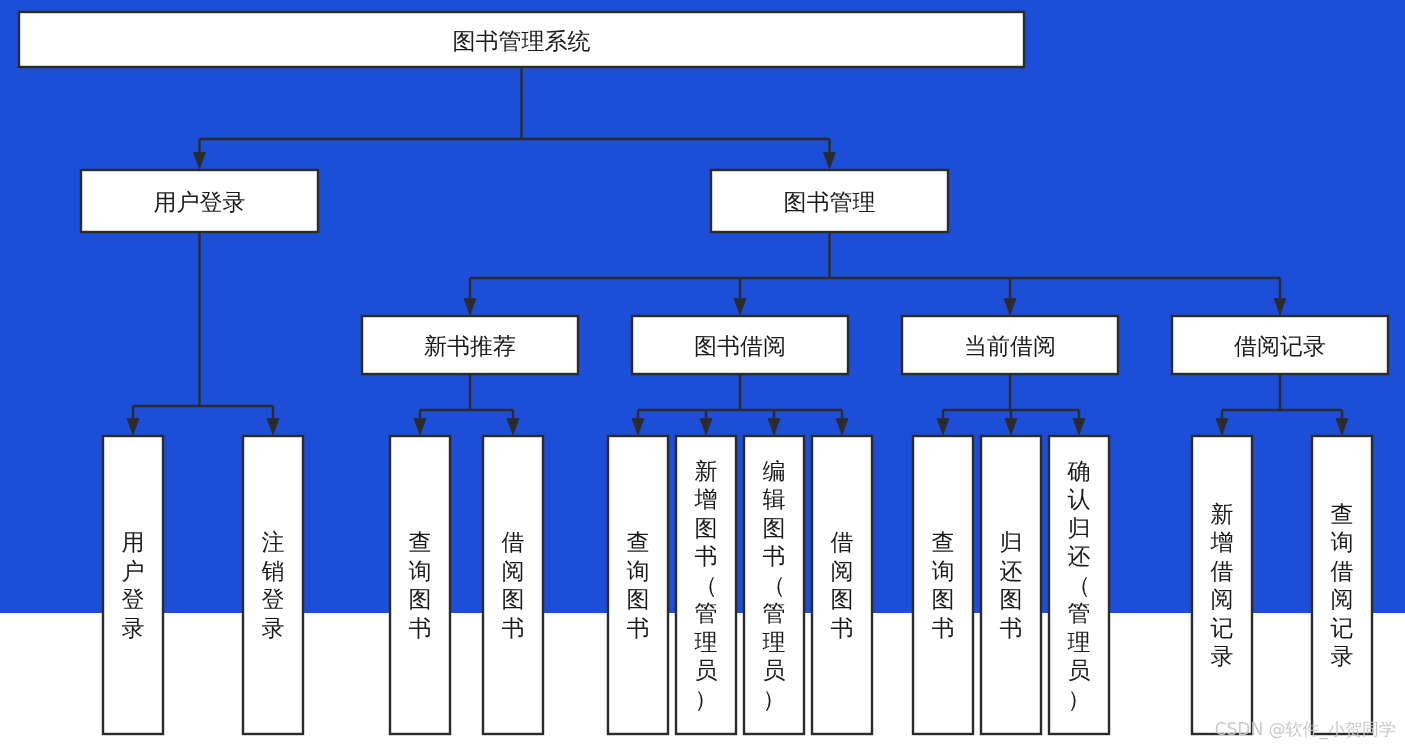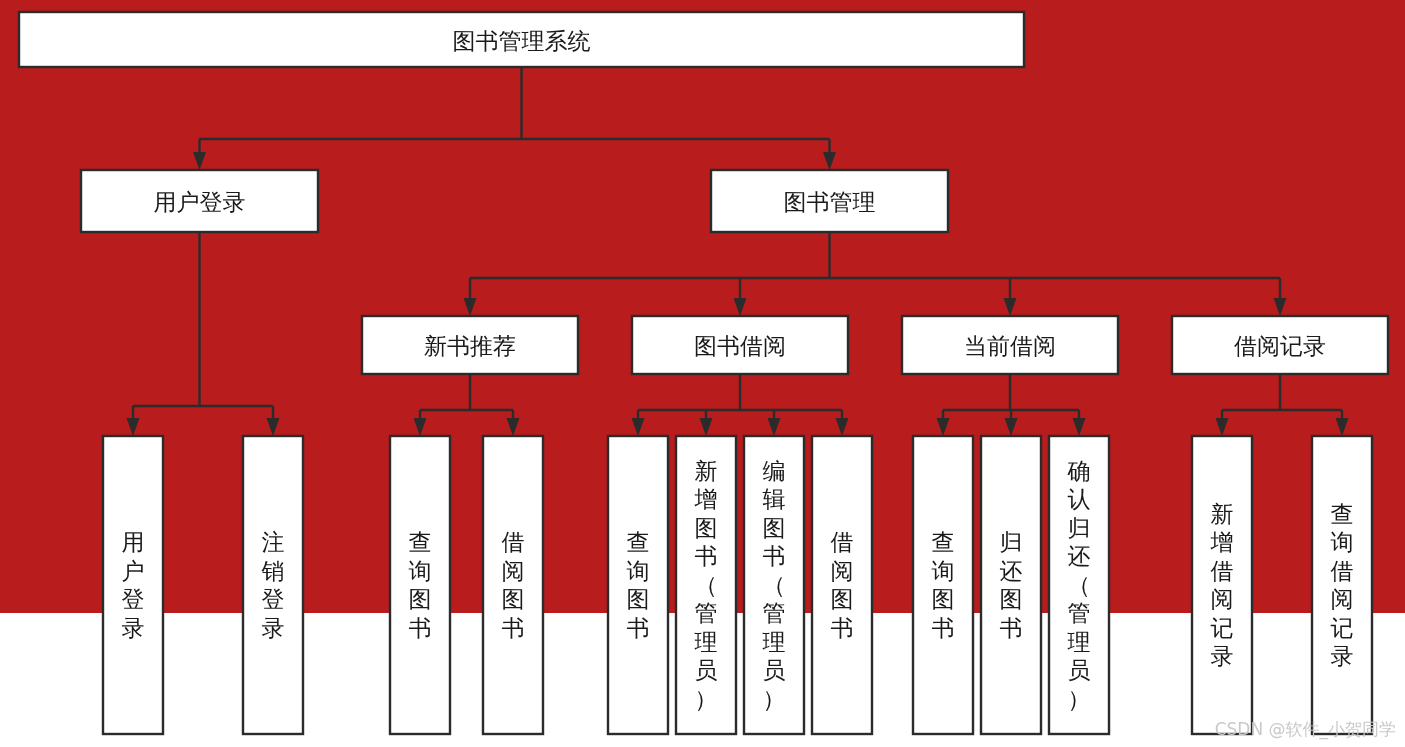--- a/index.html
+++ b/index.html
@@ -11,21 +11,21 @@
   body {
     width: 1405px;
     height: 747px;
     font-family: "DejaVu Sans", "Liberation Sans", sans-serif;
     overflow: hidden;
   }
   #diagram-root {
     position: relative;
     width: 1405px;
     height: 613px;
-    background: #b91c1c;
+    background: #1d4ed8;
   }
   svg.diagram-canvas {
     position: absolute;
     top: 0;
     left: 0;
     width: 1405px;
     height: 747px;
     display: block;
   }
   .node-box {

